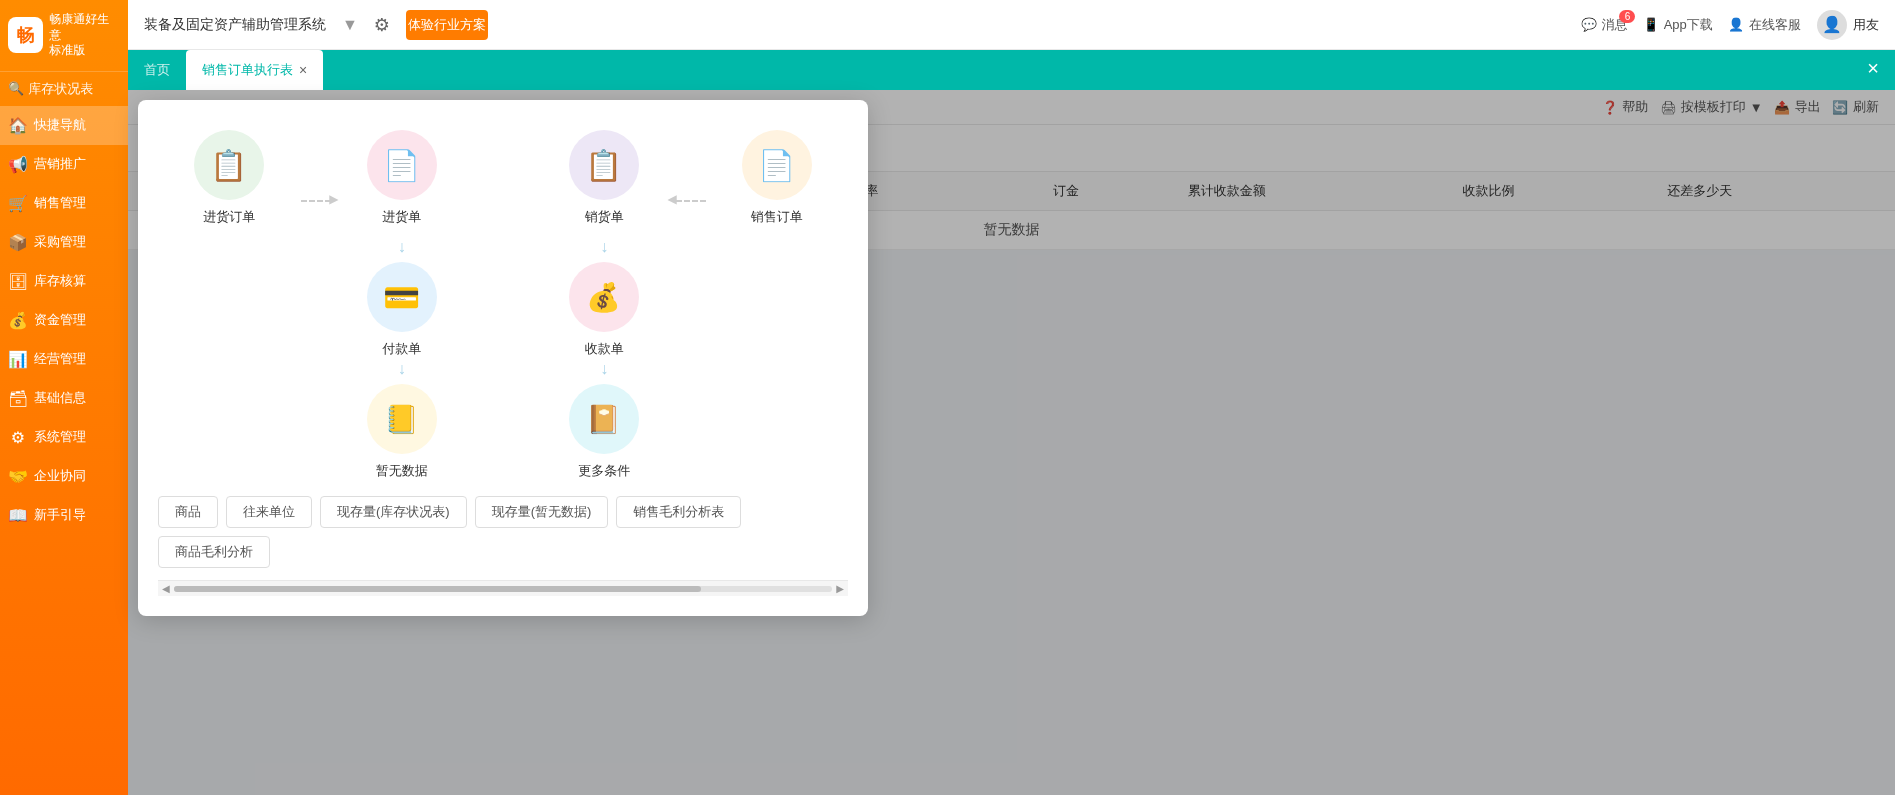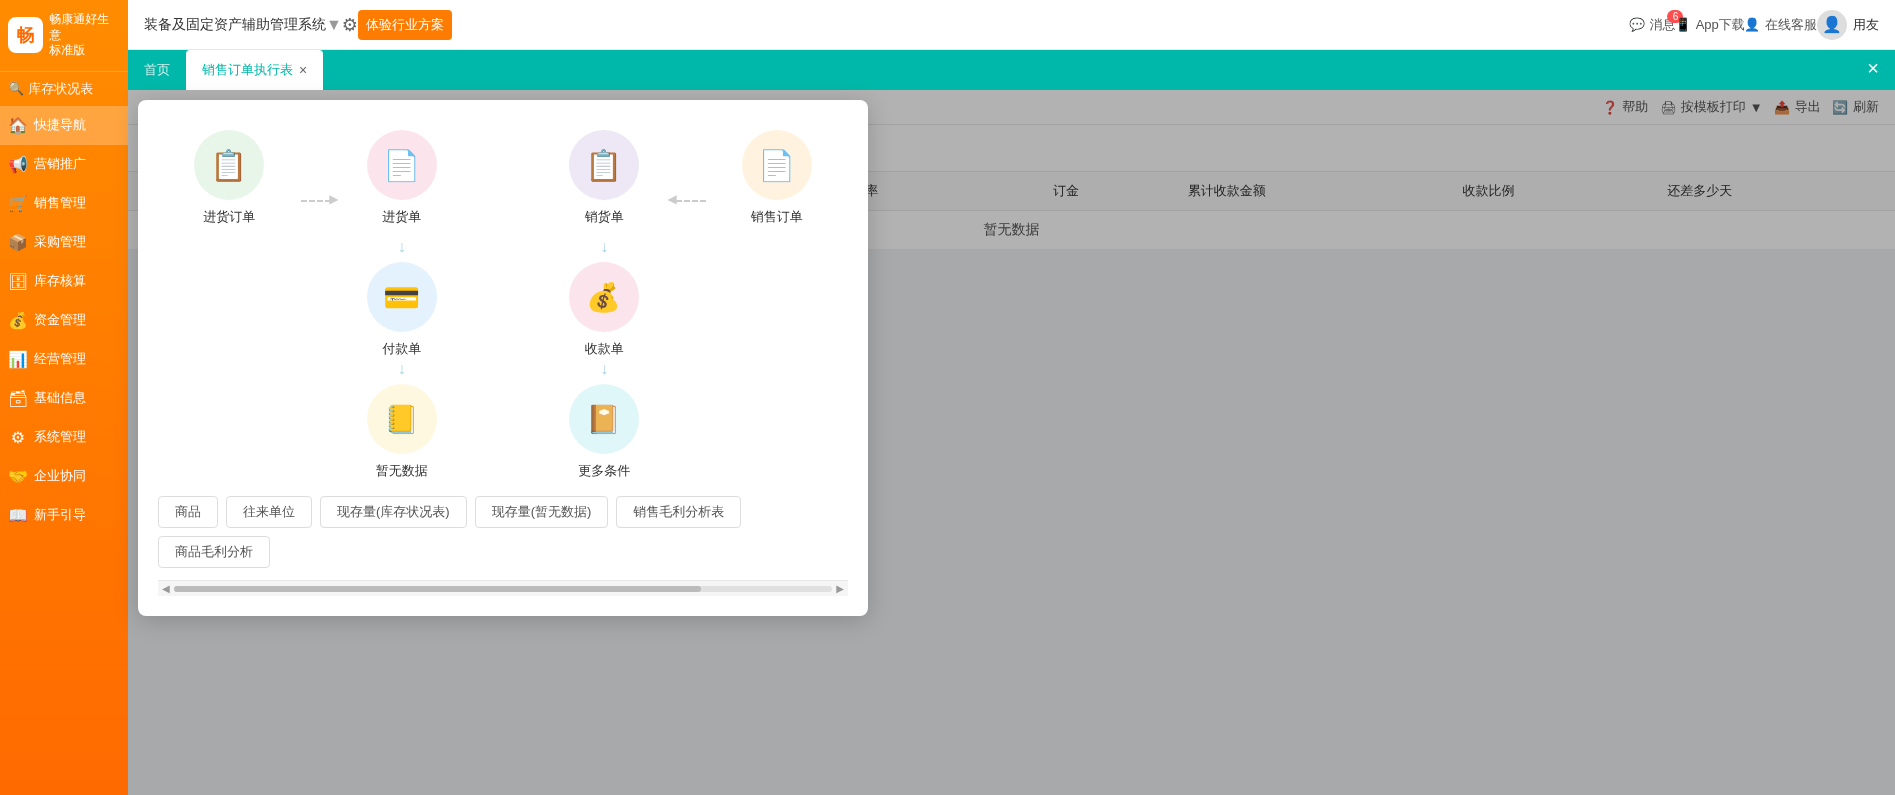--- a/index.html
+++ b/index.html
@@ -34,26 +34,26 @@
       display: flex; align-items: center; gap: 6px;
       color: white; font-size: 13px; cursor: pointer;
     }
     .sidebar-item.active { background: rgba(255,255,255,0.25); }
     .sidebar-item-icon { font-size: 16px; width: 20px; text-align: center; }
 
     
     .topbar {
       position: fixed; left: 128px; top: 0; right: 0; height: 50px;
       background: white; border-bottom: 1px solid #e8e8e8;
-      display: flex; align-items: center; padding: 0 16px; gap: 0;
+      display: flex; align-items: center; padding: 0 16px; gap: 16px;
       z-index: 99;
     }
     .topbar-btn {
       background: #ff7c00; color: white; border: none; border-radius: 4px;
-      padding: 6px 8px; font-size: 13px; cursor: pointer;
+      padding: 6px 2px; font-size: 13px; cursor: pointer;
     }
     .topbar-icon-btn { 
       display: flex; align-items: center; gap: 4px; 
       color: #555; font-size: 13px; cursor: pointer; position: relative;
     }
     .badge {
       position: absolute; top: -6px; right: -8px;
       background: #ff4d4f; color: white; border-radius: 10px;
       font-size: 10px; padding: 1px 4px; min-width: 16px; text-align: center;
     }

